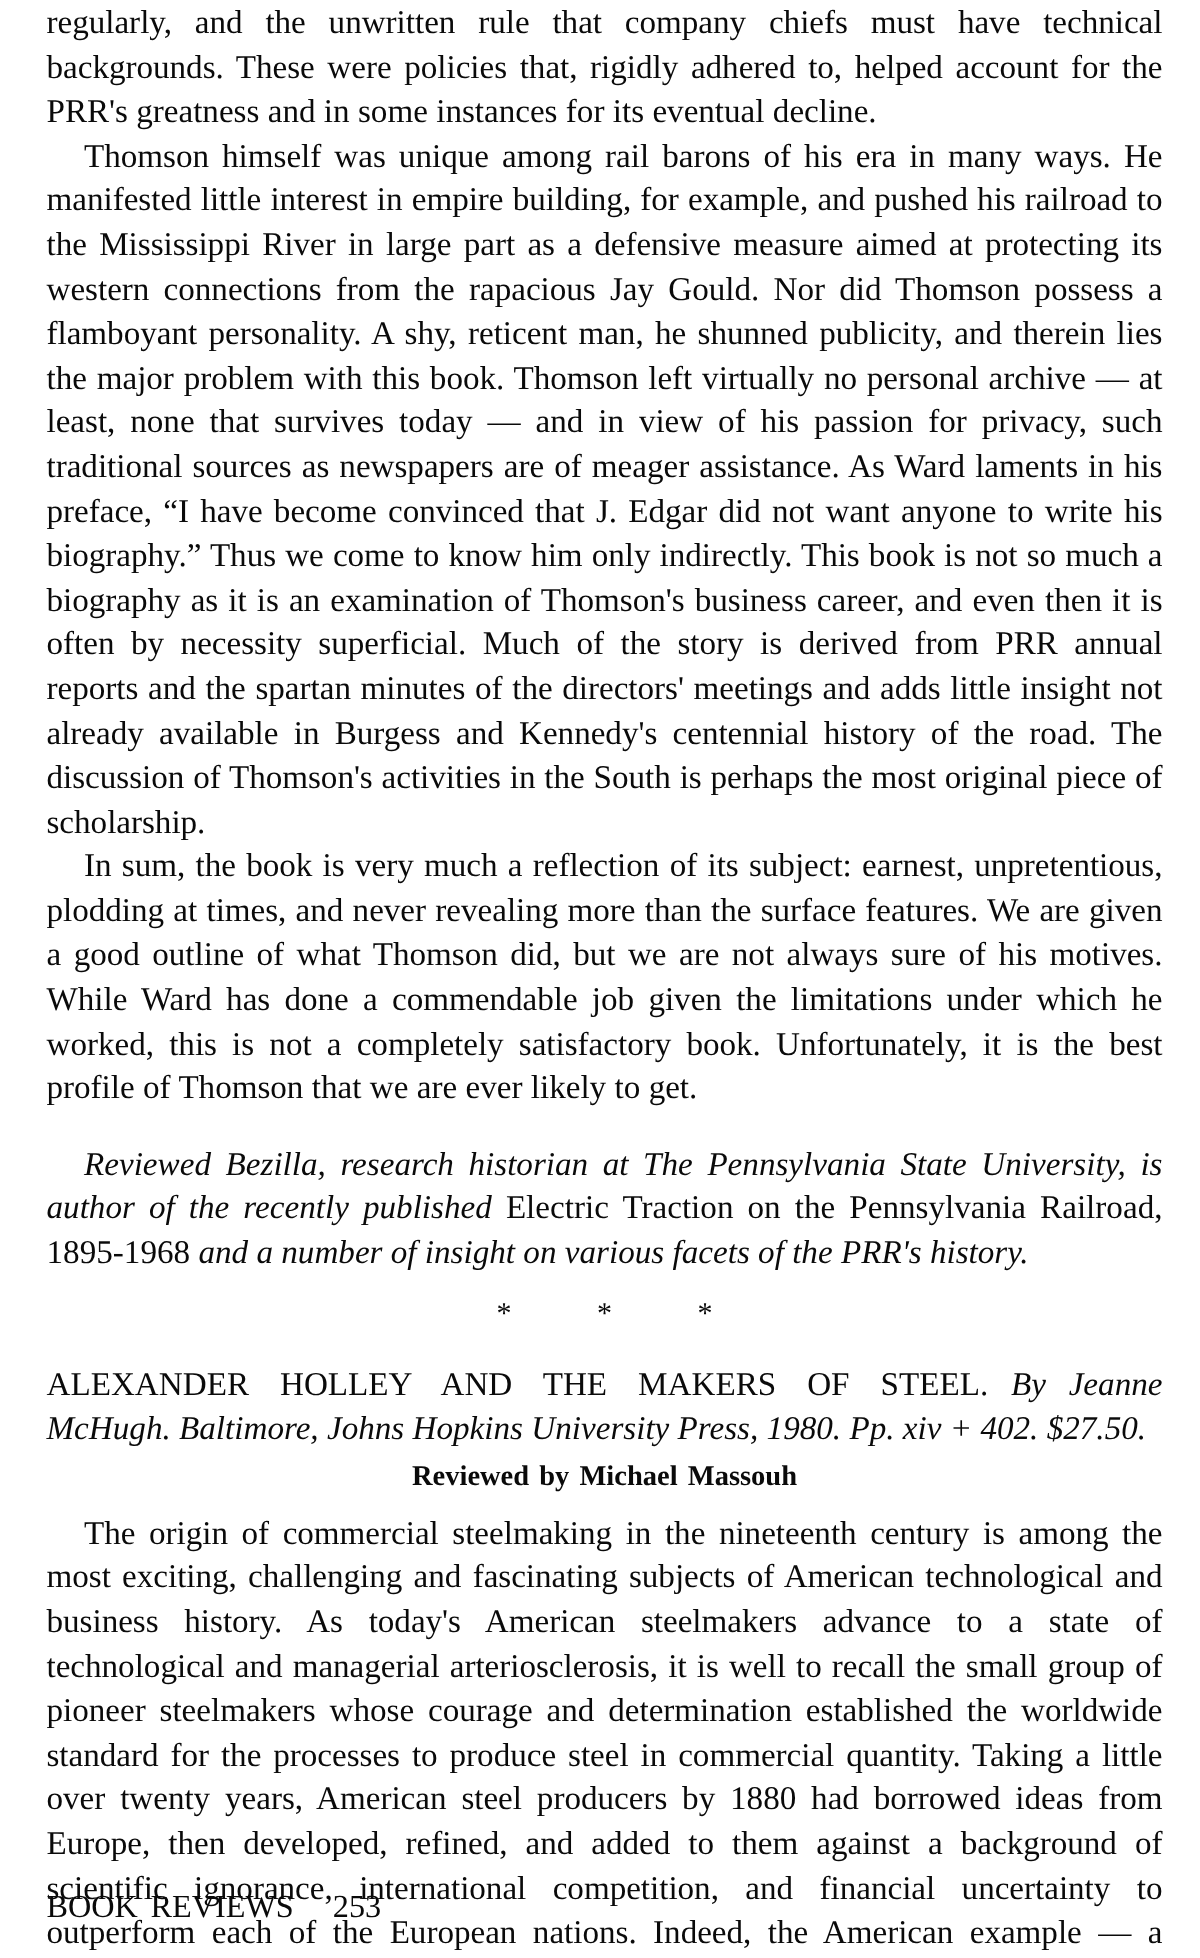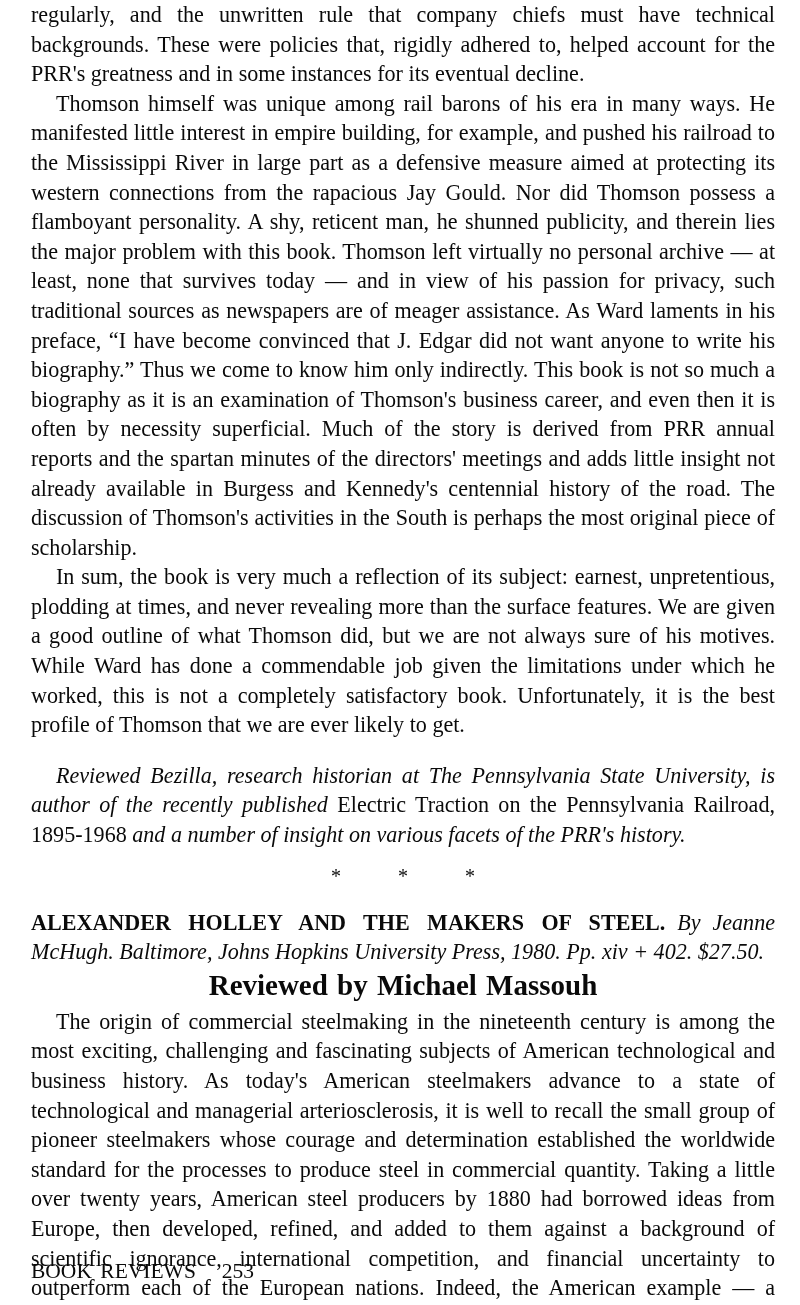--- a/index.html
+++ b/index.html
@@ -80,32 +80,31 @@
     margin: 0;
     padding: 0;
     font-size: 22.1px;
     line-height: 29.6px;
     text-align: justify;
     text-indent: 0;
   }
   p.review-head .title-caps {
     font-style: normal;
     word-spacing: 5.5px;
-    font-weight: bold;
   }
   p.review-head .cite {
     font-style: italic;
   }
 
   
   .byline {
     margin: 0;
     padding: 0;
     text-align: center;
-    font-size: 29px;
+    font-size: 19px;
     line-height: 30px;
     font-weight: bold;
     word-spacing: 2px;
   }
 
   
   .footer {
     position: absolute;
     left: 31px;
     top: 1258px;

